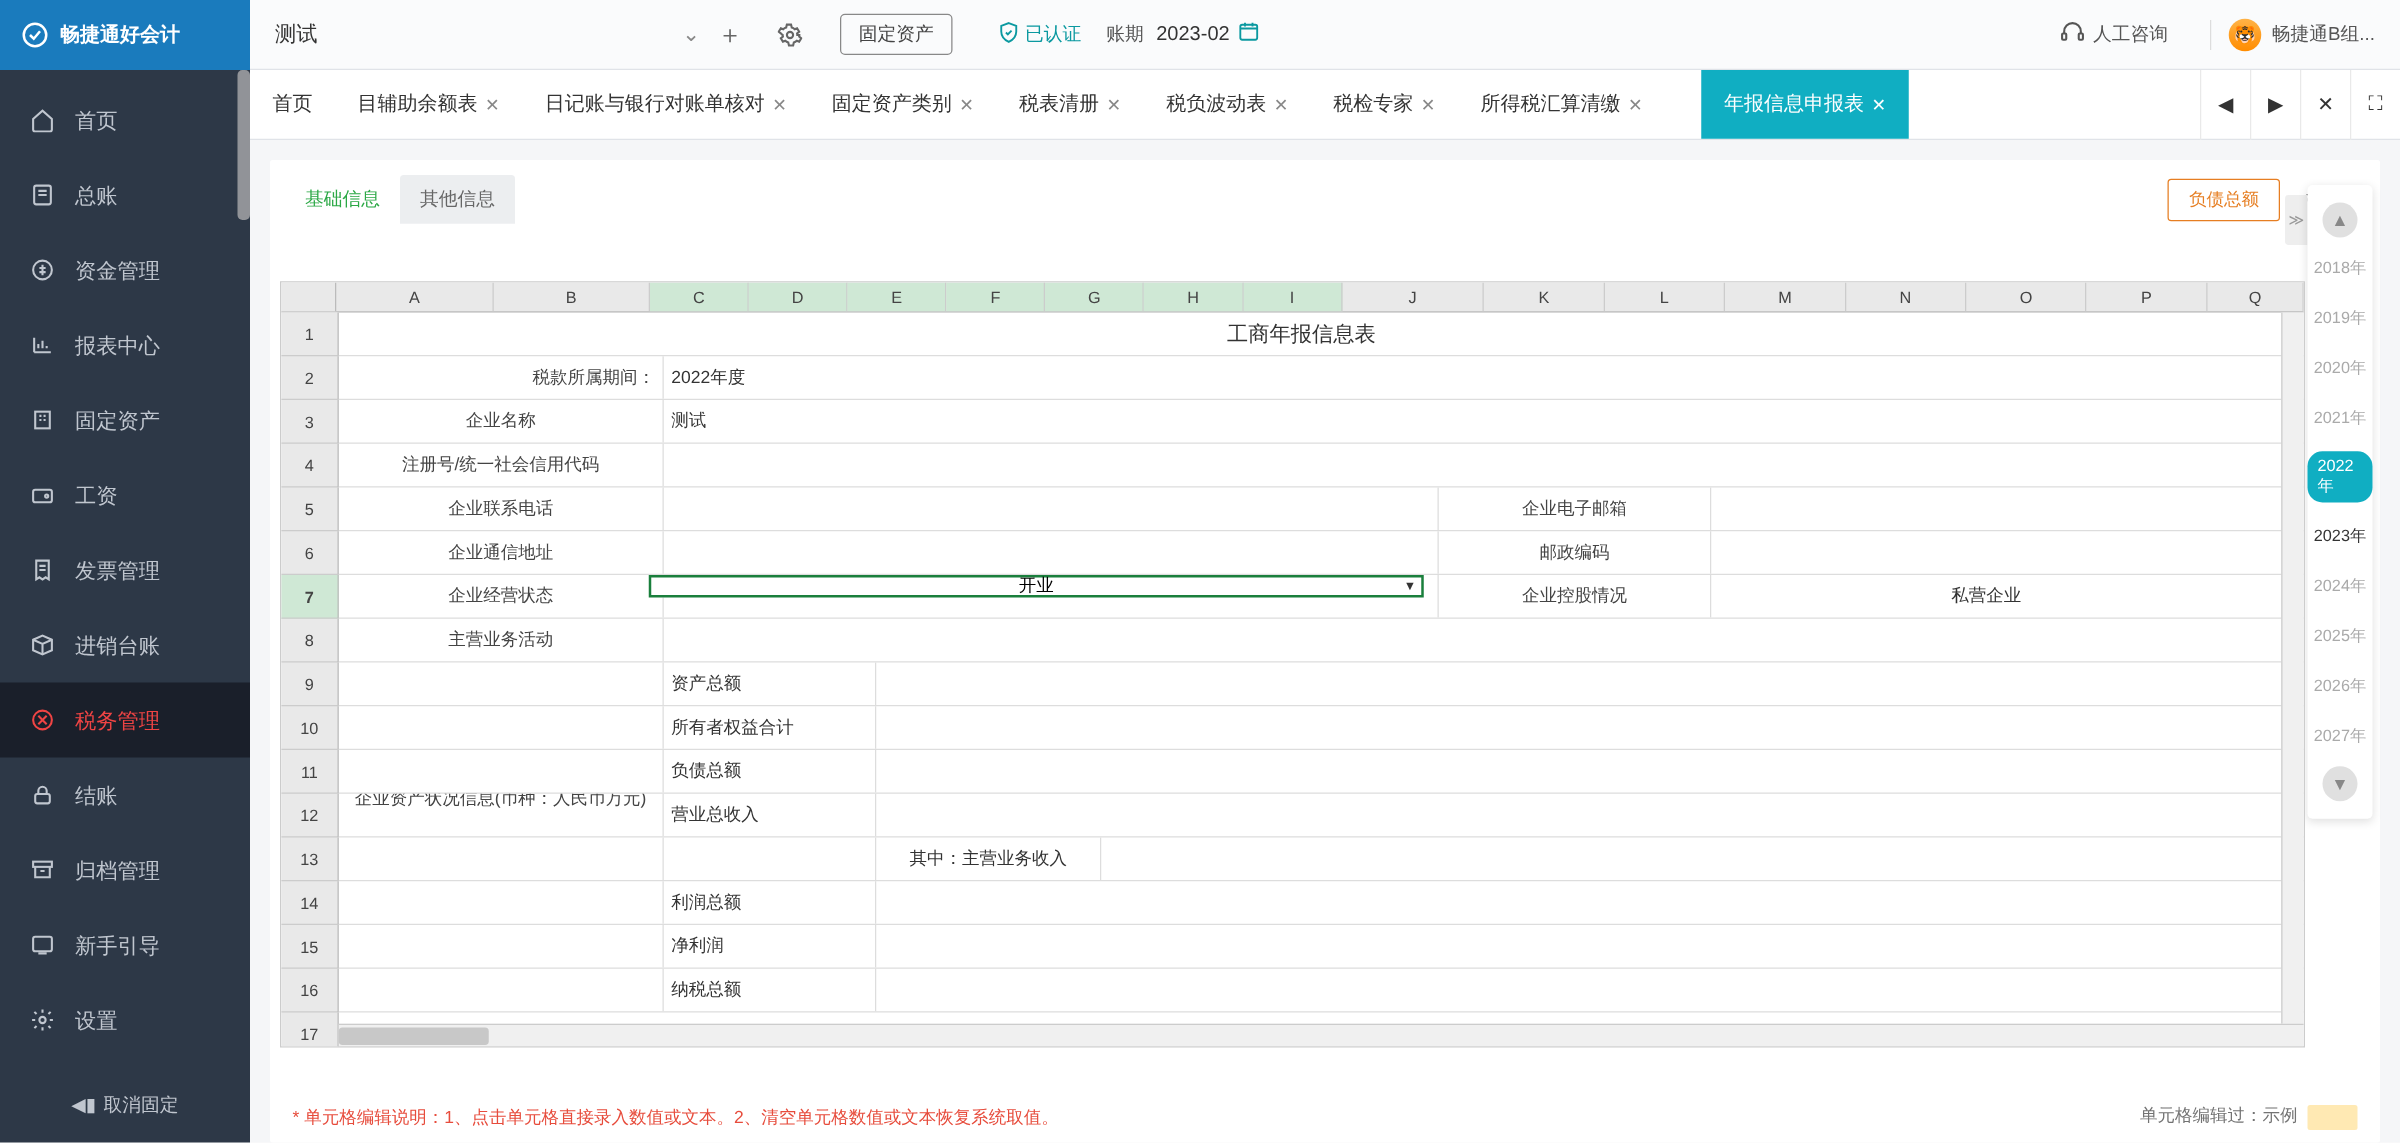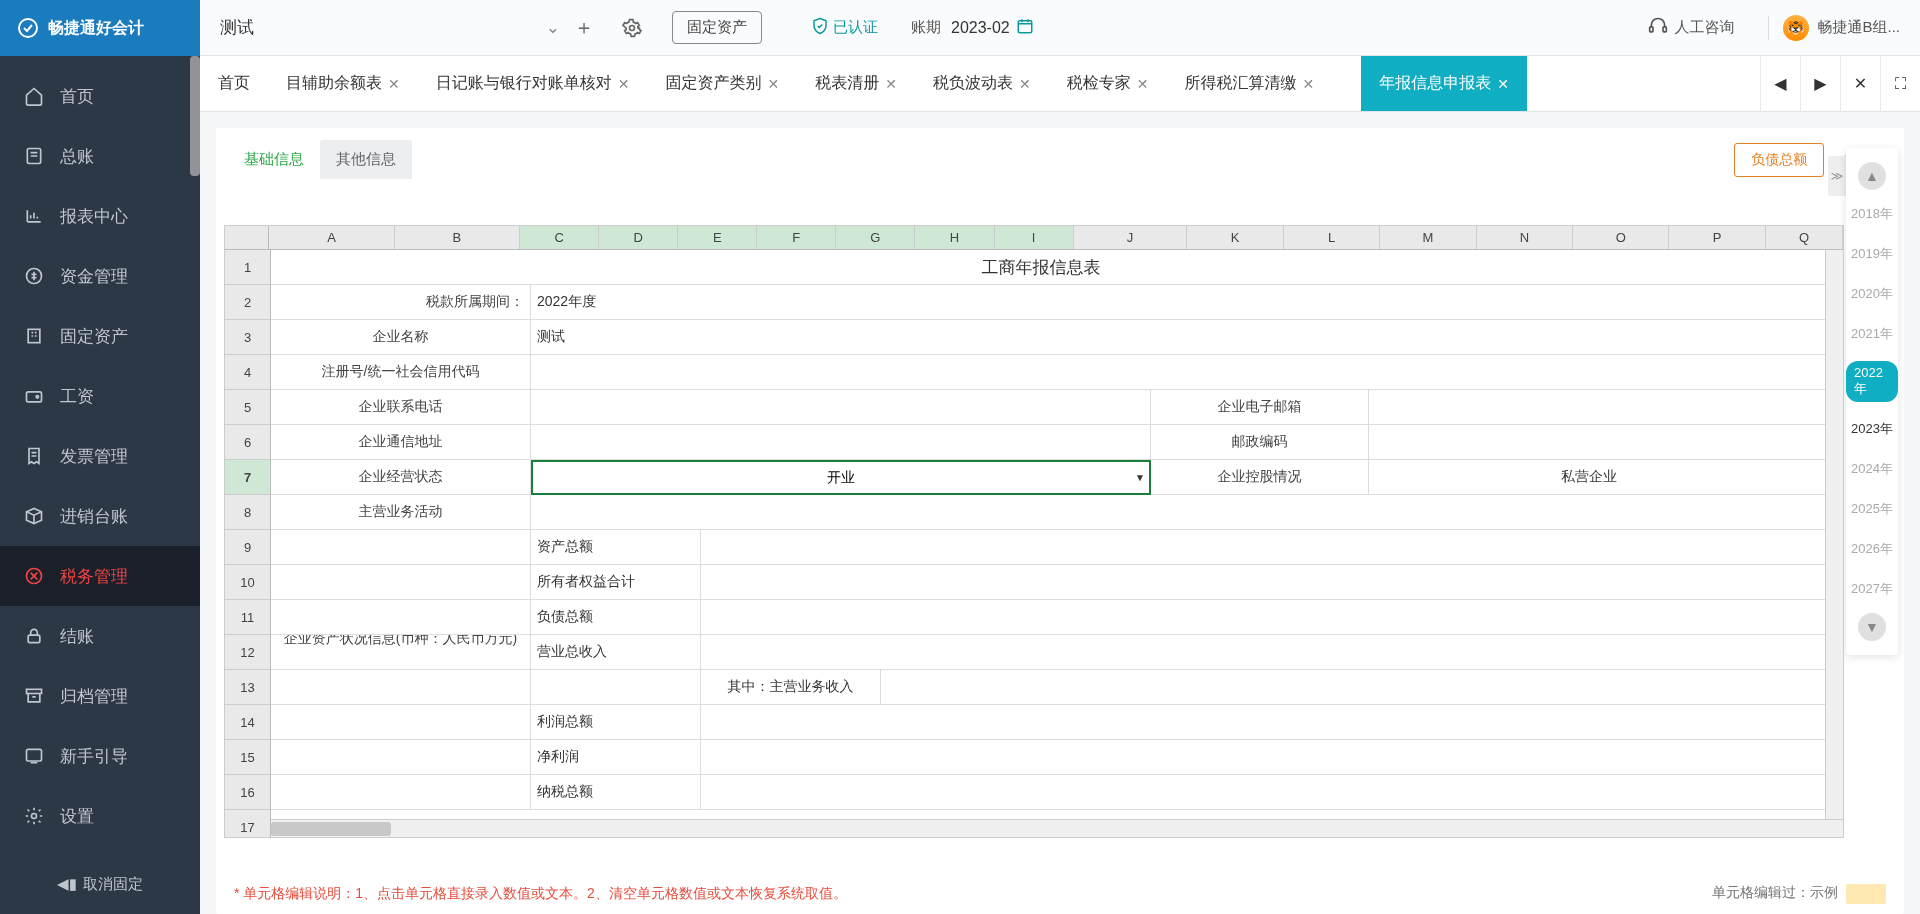--- a/index.html
+++ b/index.html
@@ -17,21 +17,21 @@
 .sidebar-scroll { position: absolute; right: 0; top: 56px; width: 10px; height: 120px; background: #919398; border-radius: 4px; }
 .unpin { position: absolute; bottom: 10px; left: 0; width: 100%; height: 40px; display: flex; align-items: center; justify-content: center; color: #c0c6cf; font-size: 15px; cursor: pointer; }
 .unpin-icon { margin-right: 6px; }
 
 
 .topbar { position: absolute; left: 200px; top: 0; right: 0; height: 56px; background: #fafbfc; border-bottom: 1px solid #e0e3e8; display: flex; align-items: center; padding: 0 20px; z-index: 5; }
 .company-select { display: flex; align-items: center; font-size: 17px; color: #333; min-width: 340px; cursor: pointer; }
 .company-select .caret { margin-left: auto; color: #888; }
 .topbar .icon-btn { width: 36px; height: 36px; display: inline-flex; align-items: center; justify-content: center; cursor: pointer; color: #666; font-size: 20px; margin: 0 6px; }
 .old-ver-btn { border: 1px solid #888; border-radius: 4px; padding: 6px 14px; font-size: 15px; color: #444; cursor: pointer; margin: 0 16px; }
-.verified { color: #0b99a0; font-size: 15px; display: flex; align-items: center; margin: 0 33px; }
+.verified { color: #0b99a0; font-size: 15px; display: flex; align-items: center; margin: 0 20px; }
 .verified-icon { margin-right: 4px; }
 .period-label { font-size: 15px; color: #555; margin-right: 10px; }
 .period-val { font-size: 16px; color: #333; margin-right: 6px; }
 .cal-icon { color: #0b99a0; font-size: 16px; }
 .topbar-right { margin-left: auto; display: flex; align-items: center; }
 .consult { display: flex; align-items: center; font-size: 15px; color: #555; margin-right: 20px; cursor: pointer; }
 .consult-icon { margin-right: 6px; }
 .divider-v { width: 1px; height: 24px; background: #ddd; margin: 0 14px; }
 .user-area { display: flex; align-items: center; font-size: 15px; color: #555; cursor: pointer; }
 .avatar { width: 26px; height: 26px; border-radius: 50%; background: linear-gradient(#ffb347,#ff8c00); margin-right: 8px; display: inline-flex; align-items: center; justify-content: center; font-size: 14px; }
@@ -126,33 +126,33 @@
           <svg width="20" height="20" viewBox="0 0 24 24" fill="none" stroke="currentColor" stroke-width="2">
             <rect x="4" y="3" width="16" height="18" rx="2"></rect>
             <path d="M8 8h8M8 12h8"></path>
           </svg>
         </span>
         <span>总账</span>
       </div>
     <div class="nav-item">
         <span class="nav-icon">
           <svg width="20" height="20" viewBox="0 0 24 24" fill="none" stroke="currentColor" stroke-width="2">
-            <path d="M4 19V5M4 19h16M8 15v-4M12 15V8M16 15v-2"></path>
-          </svg>
-        </span>
-        <span>报表中心</span>
-      </div>
-    <div class="nav-item">
-        <span class="nav-icon">
-          <svg width="20" height="20" viewBox="0 0 24 24" fill="none" stroke="currentColor" stroke-width="2">
             <circle cx="12" cy="12" r="9"></circle>
             <path d="M12 7v10M9 10h6M9 14h6"></path>
           </svg>
         </span>
         <span>资金管理</span>
+      </div>
+    <div class="nav-item">
+        <span class="nav-icon">
+          <svg width="20" height="20" viewBox="0 0 24 24" fill="none" stroke="currentColor" stroke-width="2">
+            <path d="M4 19V5M4 19h16M8 15v-4M12 15V8M16 15v-2"></path>
+          </svg>
+        </span>
+        <span>报表中心</span>
       </div>
     <div class="nav-item">
         <span class="nav-icon">
           <svg width="20" height="20" viewBox="0 0 24 24" fill="none" stroke="currentColor" stroke-width="2">
             <rect x="5" y="4" width="14" height="16"></rect>
             <path d="M9 8h2M13 8h2M9 12h2M13 12h2"></path>
           </svg>
         </span>
         <span>固定资产</span>
       </div>
@@ -479,21 +479,21 @@
           <div class="row">
             <div class="cell label-cell w-label"></div>
             <div class="cell" style="width:170px">纳税总额</div>
             <div class="cell" style="width:1110px;border-right:none"></div>
           </div>
 
           <div class="row">
             <div class="cell" style="width:1110px;border-right:none;justify-content:center">0</div>
           </div>
 
-          <div class="active-cell" style="left:260px;top:210px;width:620px;height:35px">
+          <div class="active-cell" style="left:248px;top:210px;width:620px;height:18px">
             <span>开业</span>
             <span class="dd">▼</span>
           </div>
         </div>
       </div>
       <div class="vscroll-ind"></div>
       <div class="hscroll">
           <div class="thumb"></div>
         </div>
     </div>

